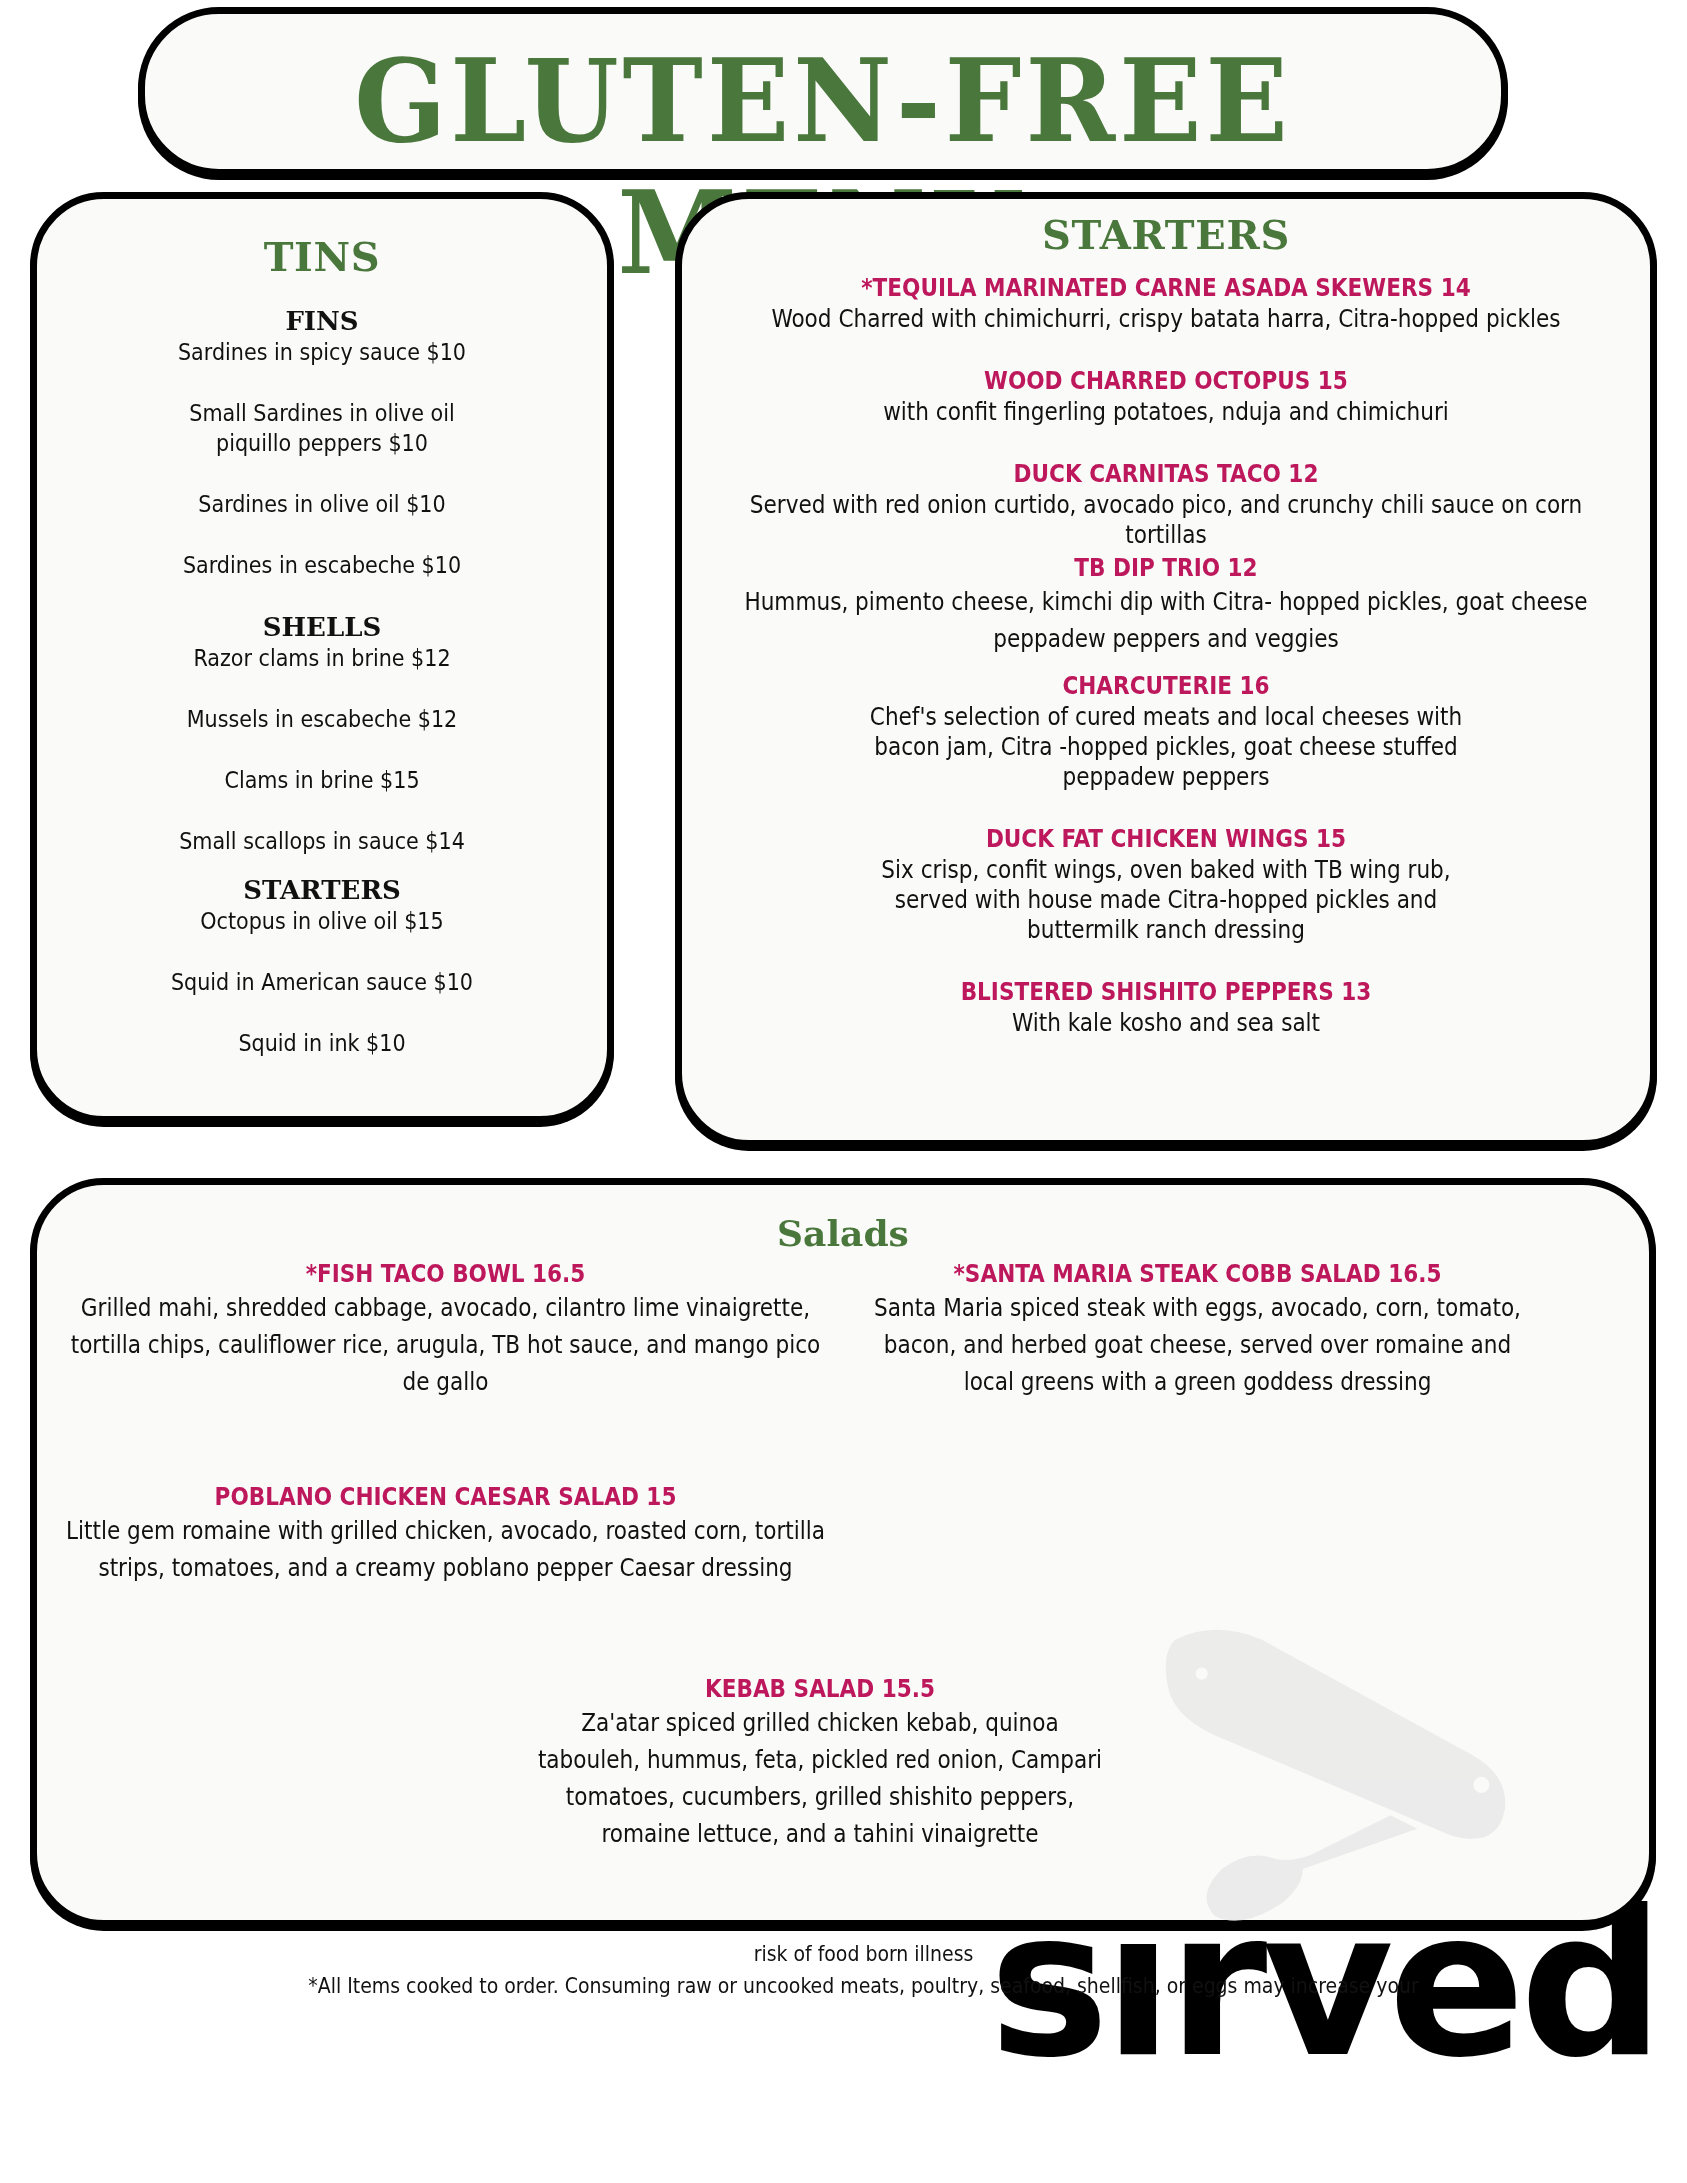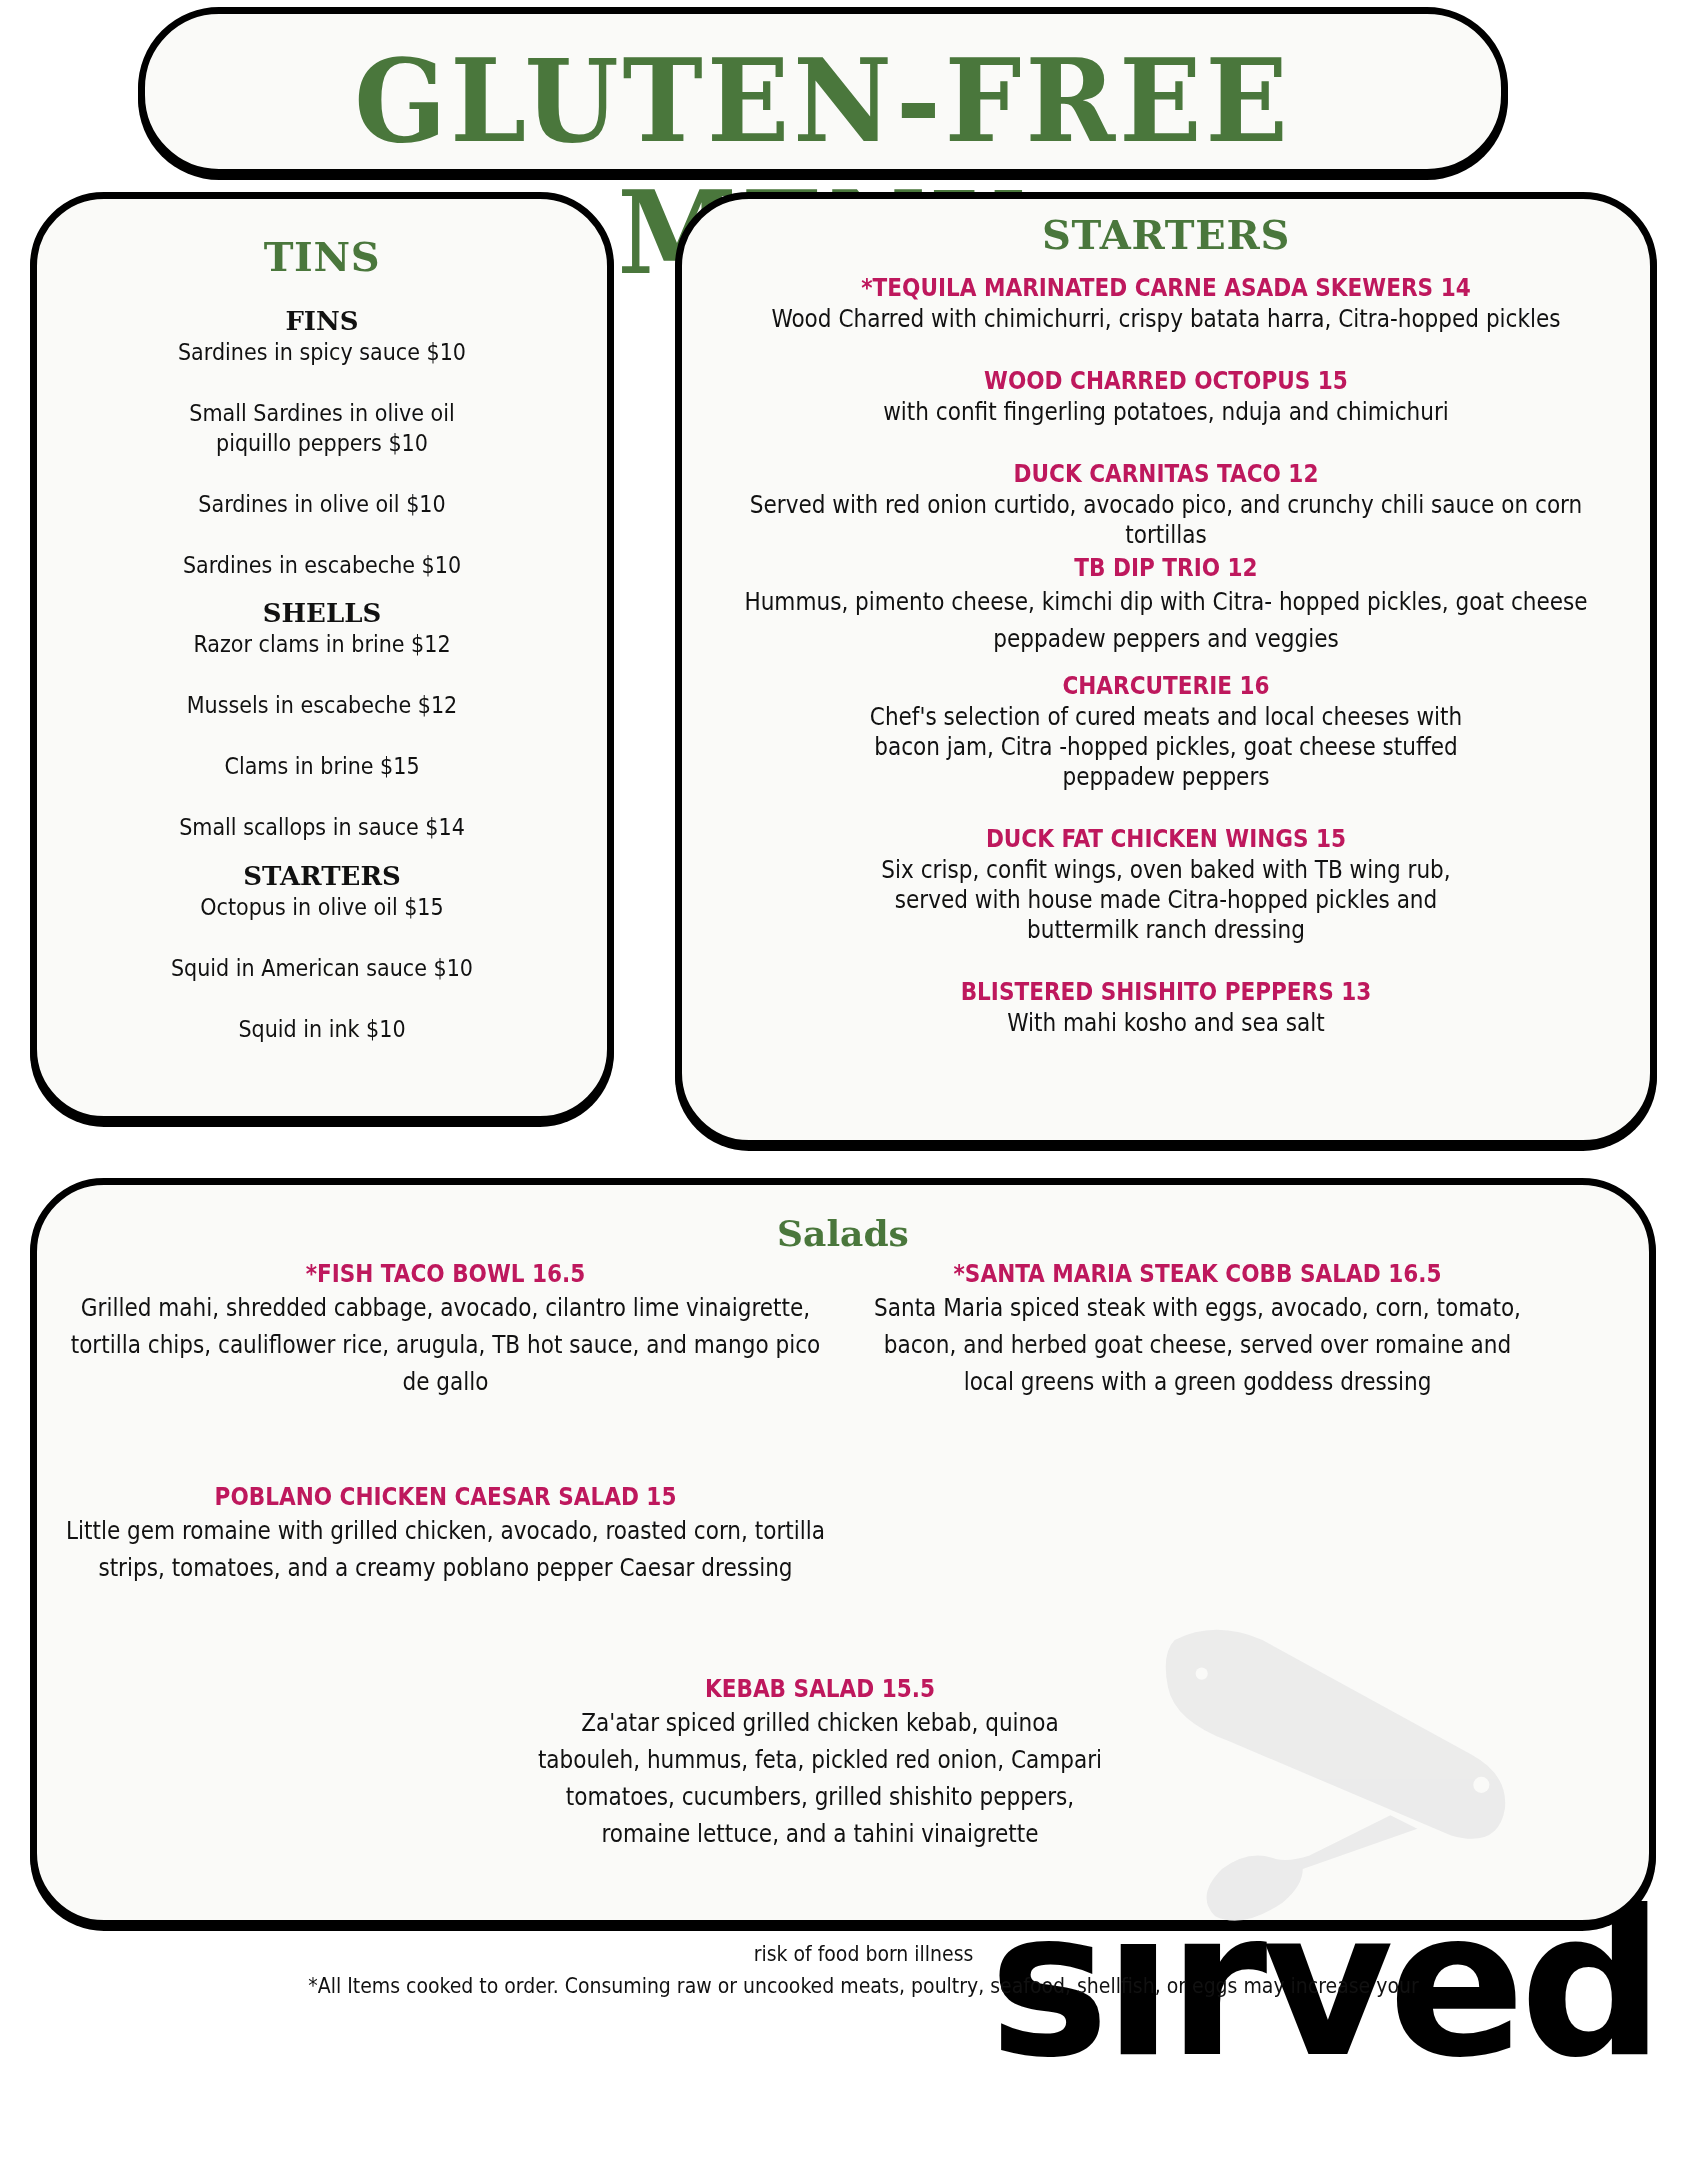--- a/index.html
+++ b/index.html
@@ -71,21 +71,21 @@
     <div class="sub-title">FINS</div>
     <div class="tin-item">Sardines in spicy sauce $10</div>
     <div class="gap"></div>
     <div class="tin-item"><span style="white-space:pre-line">Small Sardines in olive oil
 piquillo peppers $10</span></div>
     <div class="gap"></div>
     <div class="tin-item">Sardines in olive oil $10</div>
     <div class="gap"></div>
     <div class="tin-item">Sardines in escabeche $10</div>
 
-    <div class="sub-title" style="margin-top:18px">SHELLS</div>
+    <div class="sub-title" style="margin-top:32px">SHELLS</div>
     <div class="tin-item">Razor clams in brine $12</div>
     <div class="gap"></div>
     <div class="tin-item">Mussels in escabeche $12</div>
     <div class="gap"></div>
     <div class="tin-item">Clams in brine $15</div>
     <div class="gap"></div>
     <div class="tin-item">Small scallops in sauce $14</div>
 
     <div class="sub-title" style="margin-top:19px">STARTERS</div>
     <div class="tin-item">Octopus in olive oil $15</div>
@@ -111,21 +111,21 @@
     <div class="item-name">TB DIP TRIO 12</div>
     <div class="item-desc" style="line-height:37px">Hummus, pimento cheese, kimchi dip with Citra- hopped pickles, goat cheese peppadew peppers and veggies</div>
     <div style="height:13.5px"></div>
     <div class="item-name">CHARCUTERIE 16</div>
     <div class="item-desc" style="padding:0 135px">Chef's selection of cured meats and local cheeses with bacon jam, Citra -hopped pickles, goat cheese stuffed peppadew peppers</div>
     <div style="height:32px"></div>
     <div class="item-name">DUCK FAT CHICKEN WINGS 15</div>
     <div class="item-desc" style="padding:0 135px">Six crisp, confit wings, oven baked with TB wing rub, served with house made Citra-hopped pickles and buttermilk ranch dressing</div>
     <div style="height:32px"></div>
     <div class="item-name">BLISTERED SHISHITO PEPPERS 13</div>
-    <div class="item-desc">With mahi kosho and sea salt</div>
+    <div class="item-desc">With kale kosho and sea salt</div>
   </div>
 </div>
 
 <div class="box salads-box">
   <div class="sec-title" style="top:27px; font-size:36px; letter-spacing:0">Salads</div>
 
   <div class="sal-col" style="left:27px; width:763px; top:74px">
     <div class="item-name">*FISH TACO BOWL 16.5</div>
     <div class="sal-desc">Grilled mahi, shredded cabbage, avocado, cilantro lime vinaigrette, tortilla chips, cauliflower rice, arugula, TB hot sauce, and mango pico de gallo</div>
   </div>

